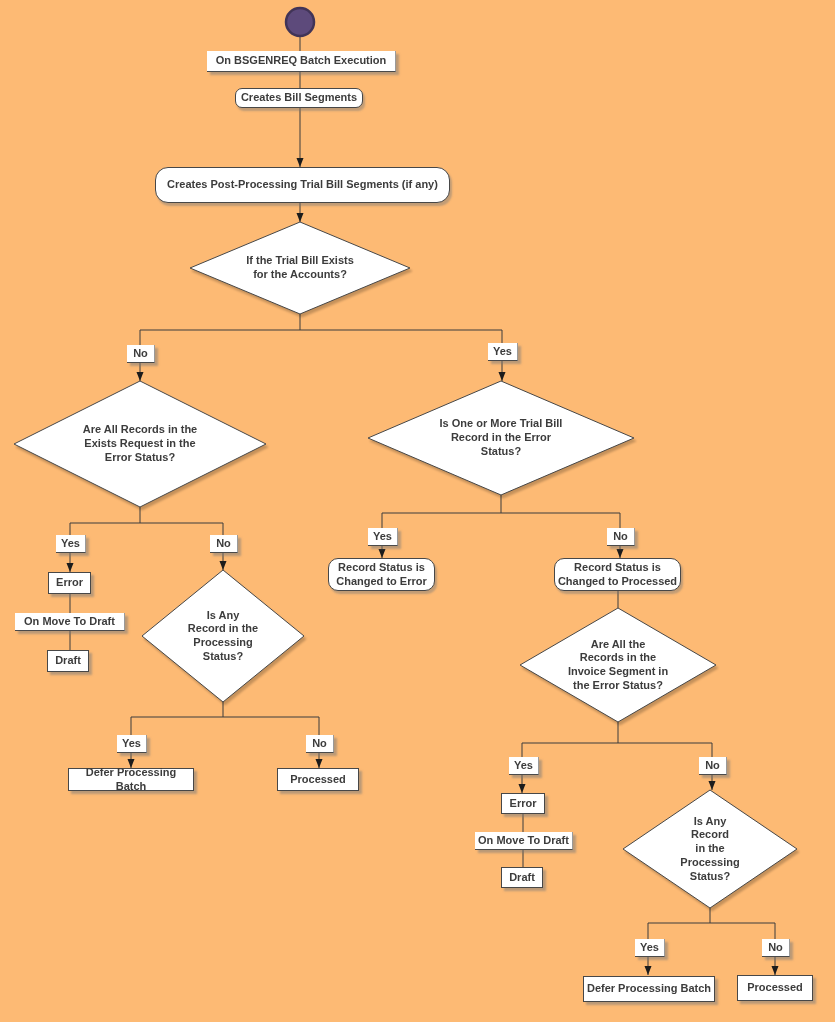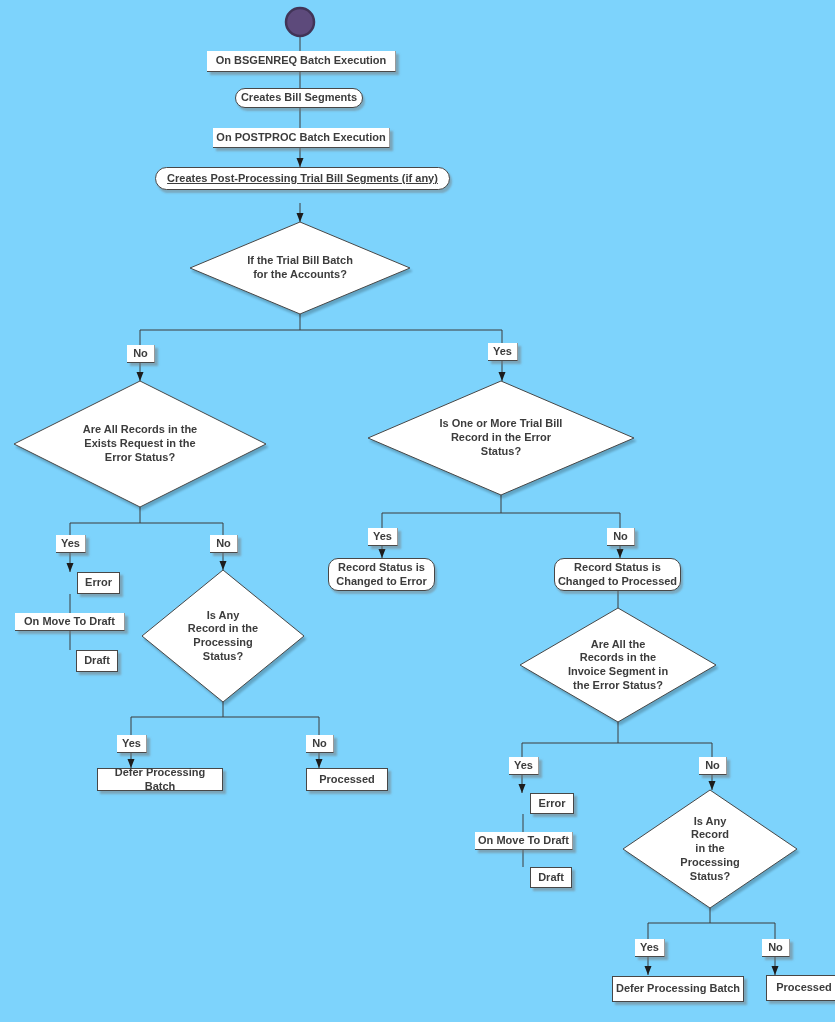--- a/index.html
+++ b/index.html
@@ -1,36 +1,35 @@
 <!DOCTYPE html>
 <html><head>
 <meta charset="utf-8">
 <style>
   html,body{margin:0;padding:0;background:#fff;}
   #canvas{
-    position:relative;width:835px;height:1022px;background:#7dd3fc;overflow:hidden;
+    position:relative;width:835px;height:1022px;background:#fdba74;overflow:hidden;
     font-family:"Liberation Sans", sans-serif;color:#3c3c3c;
   }
   #wires{position:absolute;left:0;top:0;width:835px;height:1022px;}
   .lines{fill:none;stroke:#3c3c3c;stroke-width:1;}
   .ah{fill:#1c1c1c;stroke:none;}
   .diamond{fill:#ffffff;stroke:#474747;stroke-width:1;filter:drop-shadow(2px 3px 1px rgba(0,0,0,0.22));}
   .node{
     position:absolute;display:flex;align-items:center;justify-content:center;
     text-align:center;background:#fff;font-size:11px;font-weight:600;line-height:1.2;
     white-space:pre-line;box-sizing:border-box;
   }
   .lbl{
     border-bottom:1.5px solid #4a4a4a;border-right:1px solid #9a9a9a;
     box-shadow:3px 3px 2px rgba(120,120,120,0.5);
   }
   .box{
     border:1.2px solid #474747;
     box-shadow:3px 3px 2px rgba(120,120,120,0.5);
-    margin-left:29px;
   }
   .rbox{
     border:1px solid #474747;border-radius:10px;
     box-shadow:2px 3px 2px rgba(120,120,120,0.45);
   }
   .big-rbox{border-radius:13px;}
   .yn{font-size:11px;}
   .dtext{
     position:absolute;display:flex;align-items:center;justify-content:center;
     text-align:center;font-size:11px;font-weight:600;line-height:1.25;
@@ -77,27 +76,26 @@
     <polygon class="ah" points="522,793 518.5,784 525.5,784"></polygon>
     <polygon class="ah" points="712,790 708.5,781 715.5,781"></polygon>
     <polygon class="ah" points="648,975 644.5,966 651.5,966"></polygon>
     <polygon class="ah" points="775,975 771.5,966 778.5,966"></polygon>
 
     <circle cx="300" cy="22" r="14" fill="#5d4a7b" stroke="#413457" stroke-width="2.5"></circle>
   </svg>
 
   <div class="node lbl" style="left:207px;top:51px;width:189px;height:21px;">On BSGENREQ Batch Execution</div>
 
-  <div class="node rbox" style="left:235px;top:88px;width:128px;height:20px;">Creates Bill Segments</div>
+  <div class="node rbox" style="left:235px;top:88px;width:128px;height:20px;border-radius:7px;">Creates Bill Segments</div>
 
-  <div class="node lbl" style="left:213px;top:128px;width:177px;height:20px;">On POSTPROC Batch Execution</div>
 
-  <div class="node rbox big-rbox" style="left:155px;top:167px;width:295px;height:23px;text-decoration:underline;">Creates Post-Processing Trial Bill Segments (if any)</div>
+  <div class="node rbox big-rbox" style="left:155px;top:167px;width:295px;height:36px;">Creates Post-Processing Trial Bill Segments (if any)</div>
 
-  <div class="dtext" style="left:190px;top:222px;width:220px;height:92px;">If the Trial Bill Batch
+  <div class="dtext" style="left:190px;top:222px;width:220px;height:92px;">If the Trial Bill Exists
 for the Accounts?</div>
 
   <div class="dtext" style="left:14px;top:381px;width:252px;height:126px;">Are All Records in the
 Exists Request in the
 Error Status?</div>
 
   <div class="dtext" style="left:368px;top:381px;width:266px;height:114px;">Is One or More Trial Bill
 Record in the Error
 Status?</div>
 

